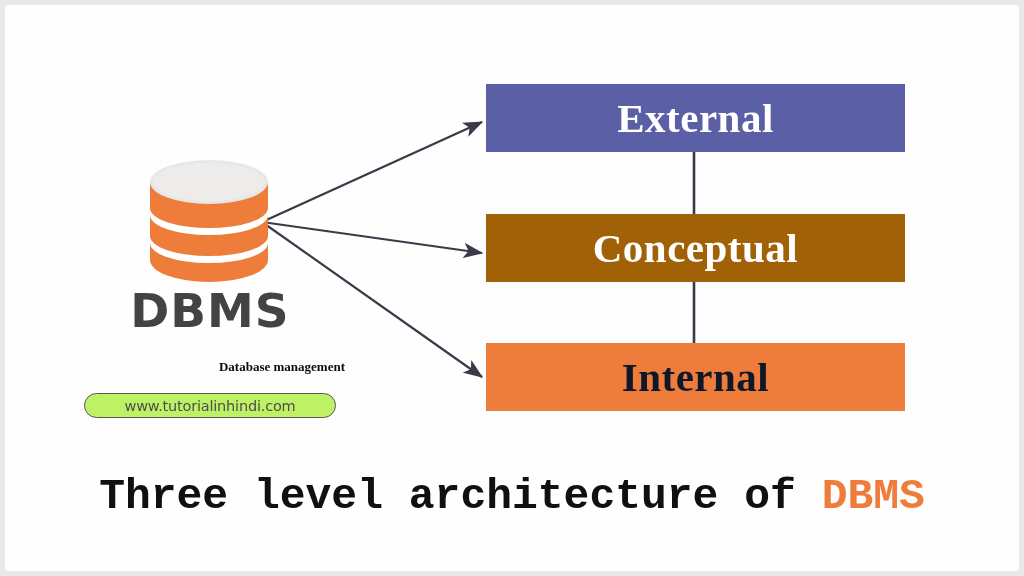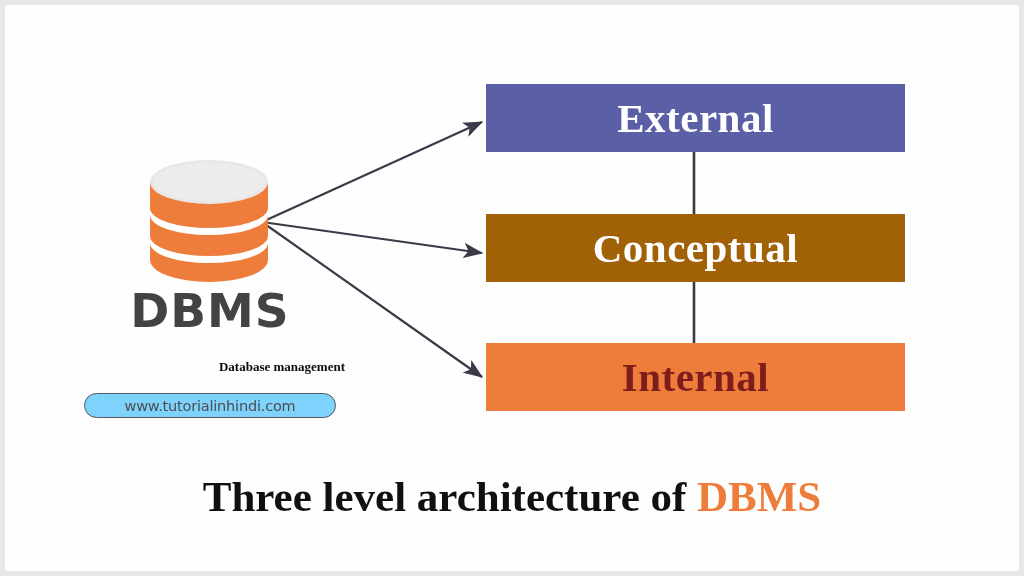--- a/index.html
+++ b/index.html
@@ -95,21 +95,21 @@
     left: 9px;
     top: 238px;
     width: 252px;
     height: 25px;
     box-sizing: border-box;
     border: 1.4px solid #58585a;
     border-radius: 13px;
     display: flex;
     align-items: center;
     justify-content: center;
-    background: #7dd3fc;
+    background: #bef264;
   }
   #url-pill span {
     font-family: "DejaVu Sans", sans-serif;
     font-size: 14.5px;
     color: #4e4e50;
     letter-spacing: -0.2px;
   }
 
   
   .level-box {
@@ -133,21 +133,21 @@
   #box-conceptual { top: 209px; }
   #box-internal   { top: 338px; }
 
   
   #caption {
     position: absolute;
     left: 0;
     top: 470px;
     width: 1014px;
     text-align: center;
-    font-family: Liberation Serif, serif;
+    font-family: Liberation Mono, monospace;
     font-weight: 700;
     font-size: 43px;
     line-height: 1;
     color: #101010;
     white-space: nowrap;
   }
   #caption .accent { color: #ee7d3b; }
 </style>
 </head>
 <body>
@@ -196,21 +196,21 @@
 
     <div class="level-box" id="box-external" style="background: rgb(91, 95, 166);">
       <span class="level-label" style="color: rgb(255, 255, 255);">External</span>
     </div>
 
     <div class="level-box" id="box-conceptual" style="background: #a16207;">
       <span class="level-label" style="color: rgb(255, 255, 255);">Conceptual</span>
     </div>
 
     <div class="level-box" id="box-internal" style="background: rgb(238, 125, 59);">
-      <span class="level-label" style="color: #7f1d1d;">Internal</span>
+      <span class="level-label" style="color: #0f172a;">Internal</span>
     </div>
 
     <div id="caption">
       <span>Three level architecture of </span><span class="accent" style="color: rgb(238, 125, 59);">DBMS</span>
     </div>
 
   </div>
 </div>
 
 </body></html>

